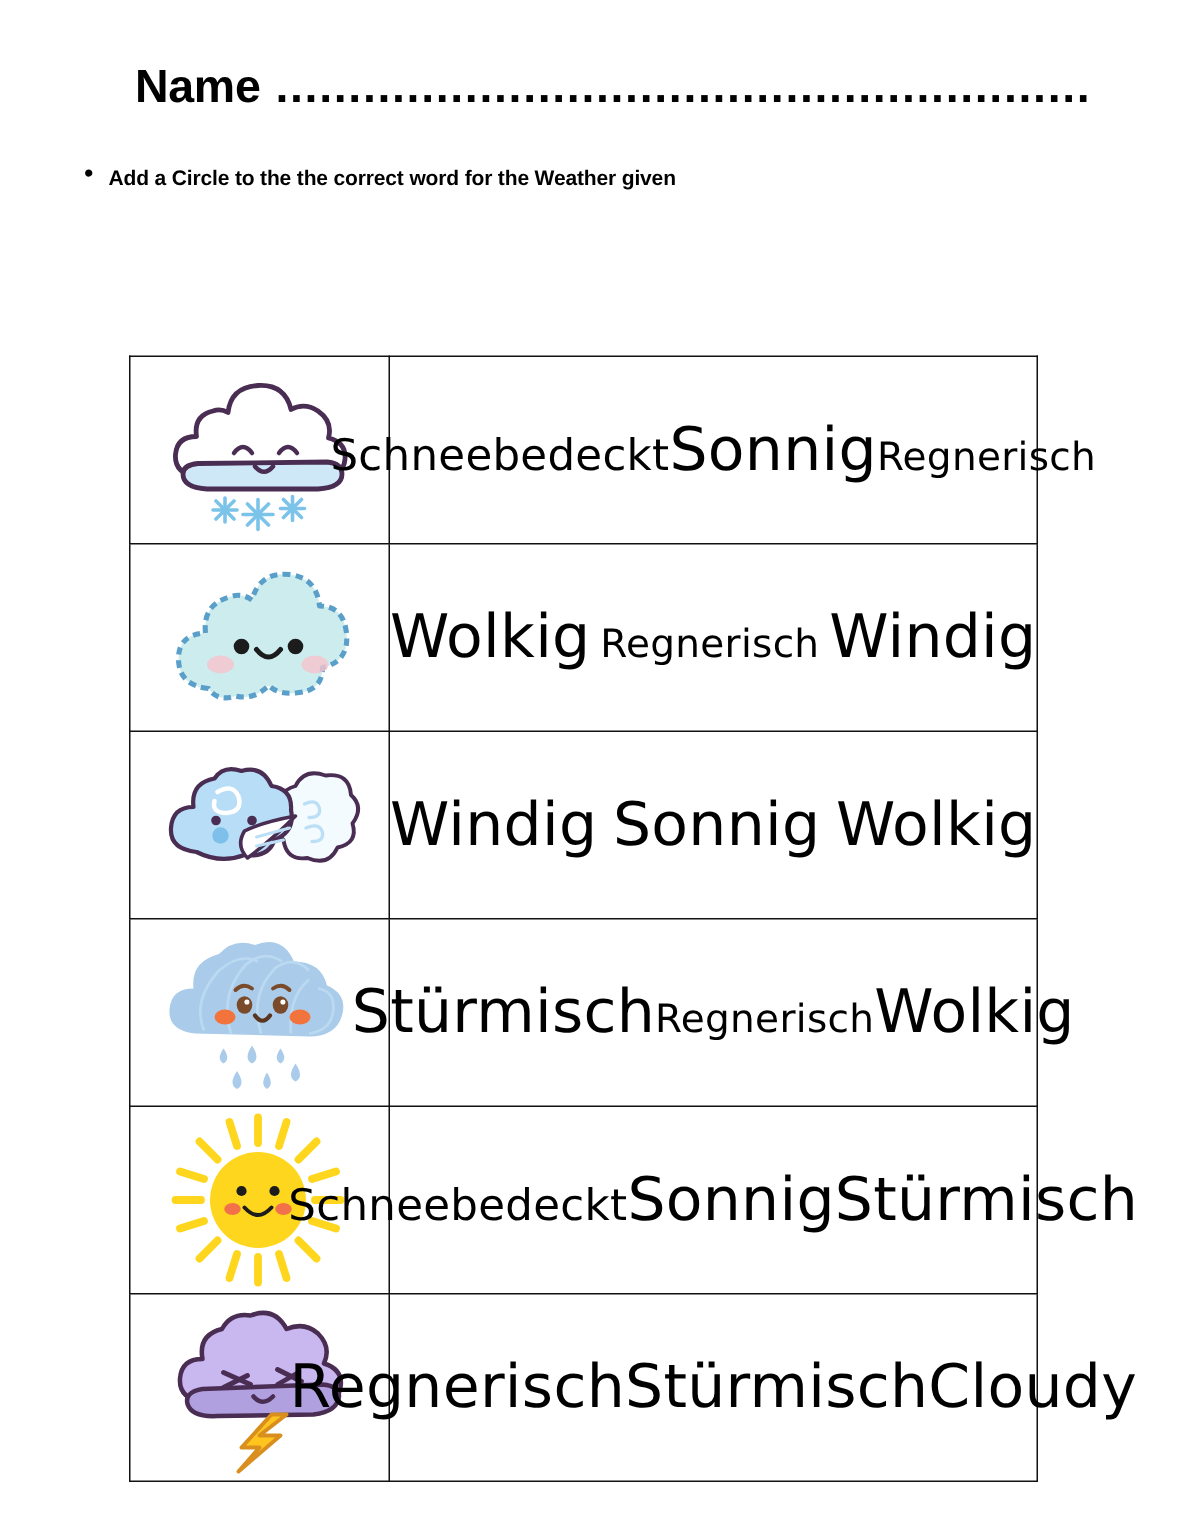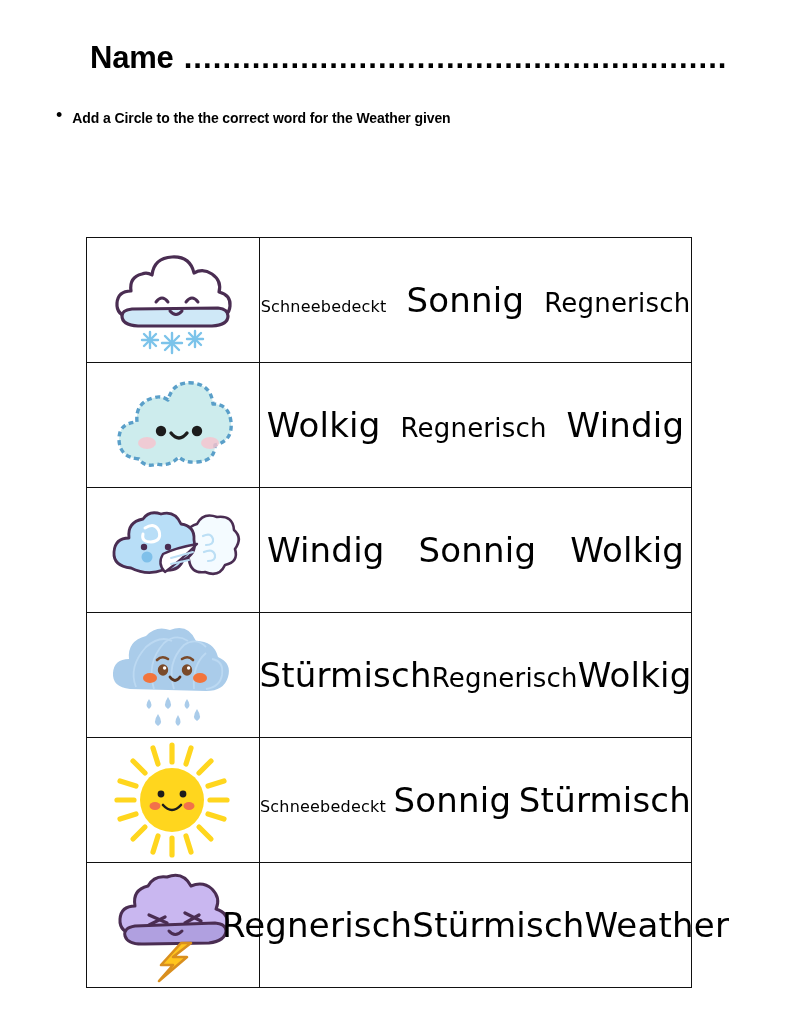--- a/index.html
+++ b/index.html
@@ -101,23 +101,23 @@
     justify-content: center;
     width: 100%;
   }
   .word {
     font-family: "DejaVu Sans", sans-serif;
     font-weight: 400;
     color: #000000;
     white-space: nowrap;
     letter-spacing: 0.2px;
   }
-  .word.sm { font-size: 16px; }
+  .word.sm { font-size: 29px; }
   .word.md { font-size: 26px; }
-  .word.lg { font-size: 34px; }
+  .word.lg { font-size: 40px; }
   .gap-sm { width: 14px; }
   .gap-md { width: 20px; }
   .gap-lg { width: 34px; }
 
   svg { display: block; overflow: visible; }
 </style>
 </head>
 <body>
 
 <div class="header-row">
@@ -337,19 +337,19 @@
             <path d="M74 76 L54 98 L66 98 L52 114 L80 90 L66 90 L84 76 Z" fill="#ffc51e" stroke="#d98f1e" stroke-width="2.6" stroke-linejoin="round"></path>
           </svg>
         </div>
       </td>
       <td class="words-cell">
         <div class="words-inner">
           <span class="word lg">Regnerisch</span>
           <span class="gap-sm"></span>
           <span class="word lg">Stürmisch</span>
           <span class="gap-sm"></span>
-          <span class="word lg">Weather</span>
+          <span class="word lg">Cloudy</span>
         </div>
       </td>
     </tr>
 
   </tbody>
 </table>
 
 </body></html>

